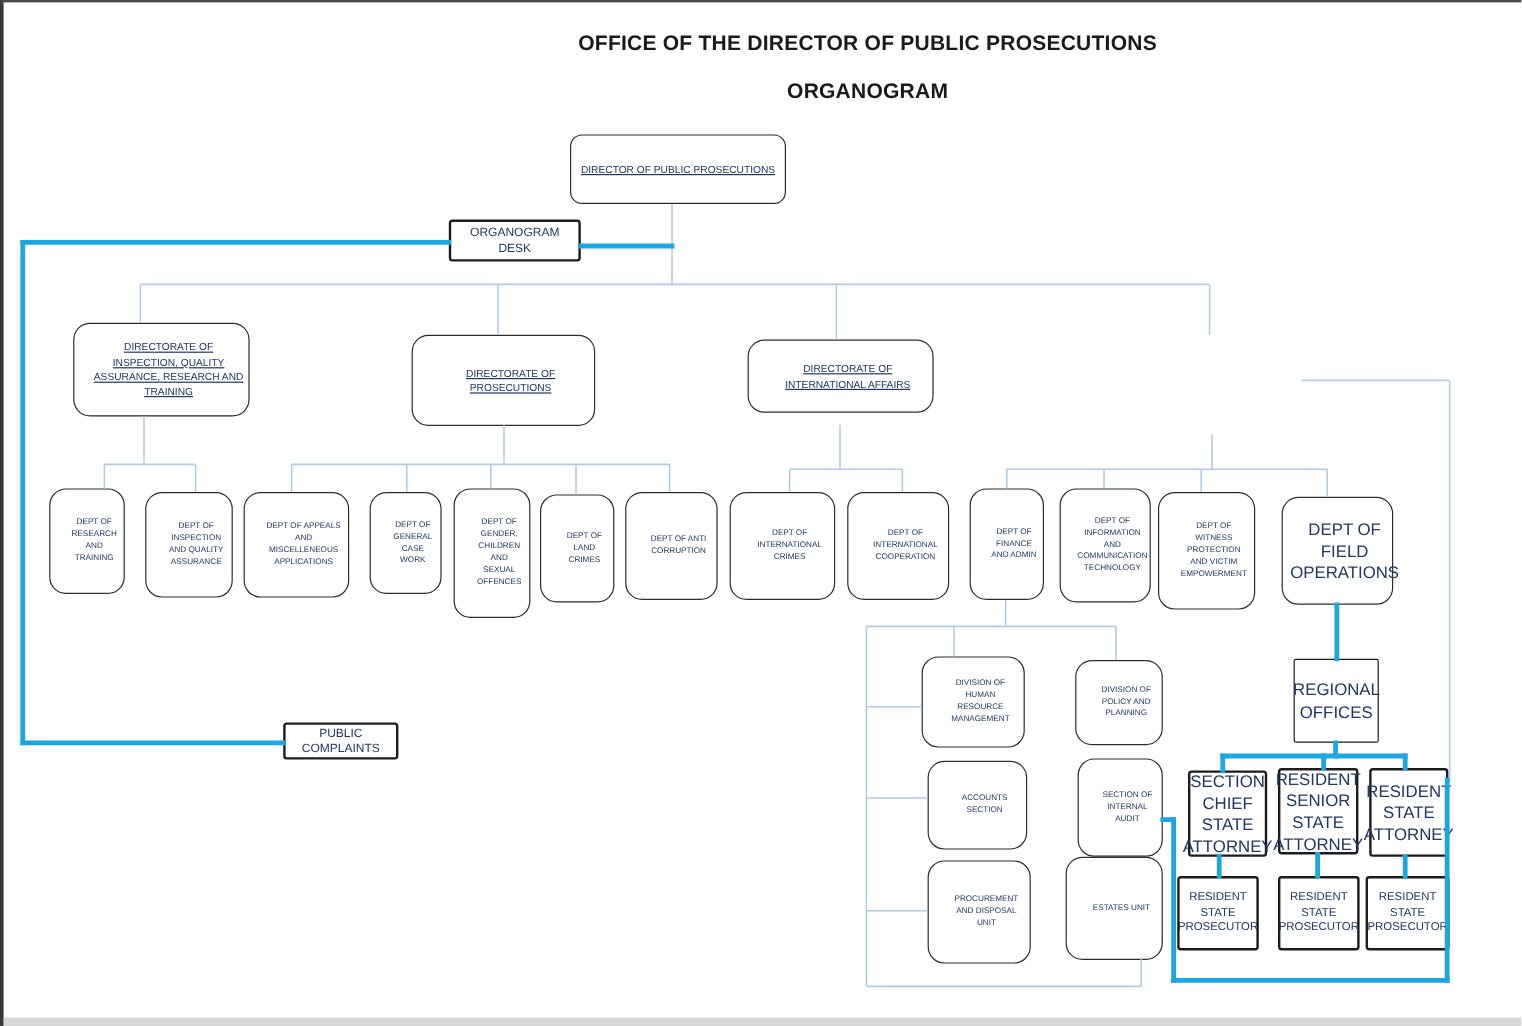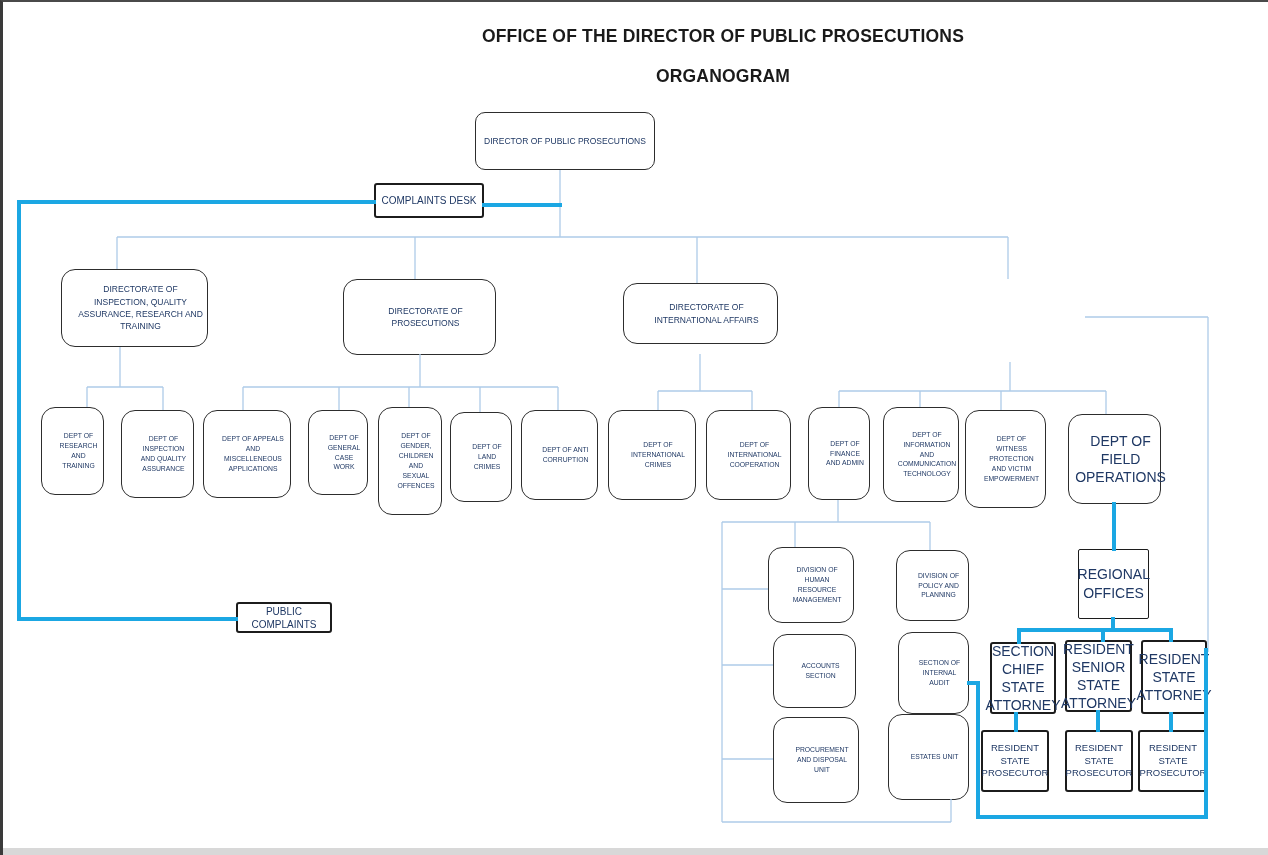--- a/index.html
+++ b/index.html
@@ -26,21 +26,21 @@
   .bx{
     position:absolute;z-index:3;box-sizing:border-box;background:#fff;
     display:flex;align-items:center;justify-content:center;text-align:center;
     color:var(--text-navy);border:1.4px solid var(--border-dark);
     padding:3px 4px;line-height:1.45;
   }
   .round{border-radius:14px;padding-left:16px;}
   .r10{border-radius:10px;}
   .sq{border-radius:3px;border-width:2px;border-color:#1c1c1c;line-height:1.3;}
   .sq-thin{border-radius:2px;border-width:1.5px;border-color:#1c1c1c;line-height:1.35;}
-  .f-lg{font-size:8.5px;}
+  .f-lg{font-size:8.5px;text-decoration:underline;}
   .f-md{font-size:10px;}
   .f-sm{font-size:6.8px;}
   .f-bl{font-size:14px;}
   .bottom-strip{position:absolute;left:0;bottom:0;width:100%;height:7px;background:#d8d8d8;z-index:1;}
 </style>
 </head>
 <body>
 
 <div id="stage">
 
@@ -102,21 +102,21 @@
     <path class="thick" d="M1013,712 V728"></path>
     <path class="thick" d="M1095,710 V728"></path>
     <path class="thick" d="M1168,712 V728"></path>
     <path class="thick" d="M966,681 H975"></path>
     <path class="thick" d="M975,681 V815"></path>
     <path class="thick" d="M975,815 H1203"></path>
     <path class="thick" d="M1203,815 V648"></path>
   </svg>
 
   <div class="bx r10 f-lg" style="left:472px;top:110px;width:180px;height:58px;">DIRECTOR OF PUBLIC PROSECUTIONS</div>
-  <div class="bx sq f-md" style="left:371px;top:181px;width:110px;height:35px;">COMPLAINTS DESK</div>
+  <div class="bx sq f-md" style="left:371px;top:181px;width:110px;height:35px;">ORGANOGRAM DESK</div>
   <div class="bx sq f-md" style="left:233px;top:600px;width:96px;height:31px;">PUBLIC COMPLAINTS</div>
 
   <div class="bx round f-lg" style="left:58px;top:267px;width:147px;height:78px;">DIRECTORATE OF INSPECTION, QUALITY ASSURANCE, RESEARCH AND TRAINING</div>
   <div class="bx round f-lg" style="left:340px;top:277px;width:153px;height:76px;">DIRECTORATE OF PROSECUTIONS</div>
   <div class="bx round f-lg" style="left:620px;top:281px;width:155px;height:61px;">DIRECTORATE OF INTERNATIONAL AFFAIRS</div>
 
   <div class="bx round f-sm" style="left:38px;top:405px;width:63px;height:88px;">DEPT OF RESEARCH AND TRAINING</div>
   <div class="bx round f-sm" style="left:118px;top:408px;width:73px;height:88px;">DEPT OF INSPECTION AND QUALITY ASSURANCE</div>
   <div class="bx round f-sm" style="left:200px;top:408px;width:88px;height:88px;">DEPT OF APPEALS AND MISCELLENEOUS APPLICATIONS</div>
   <div class="bx round f-sm" style="left:305px;top:408px;width:60px;height:85px;">DEPT OF GENERAL CASE WORK</div>

